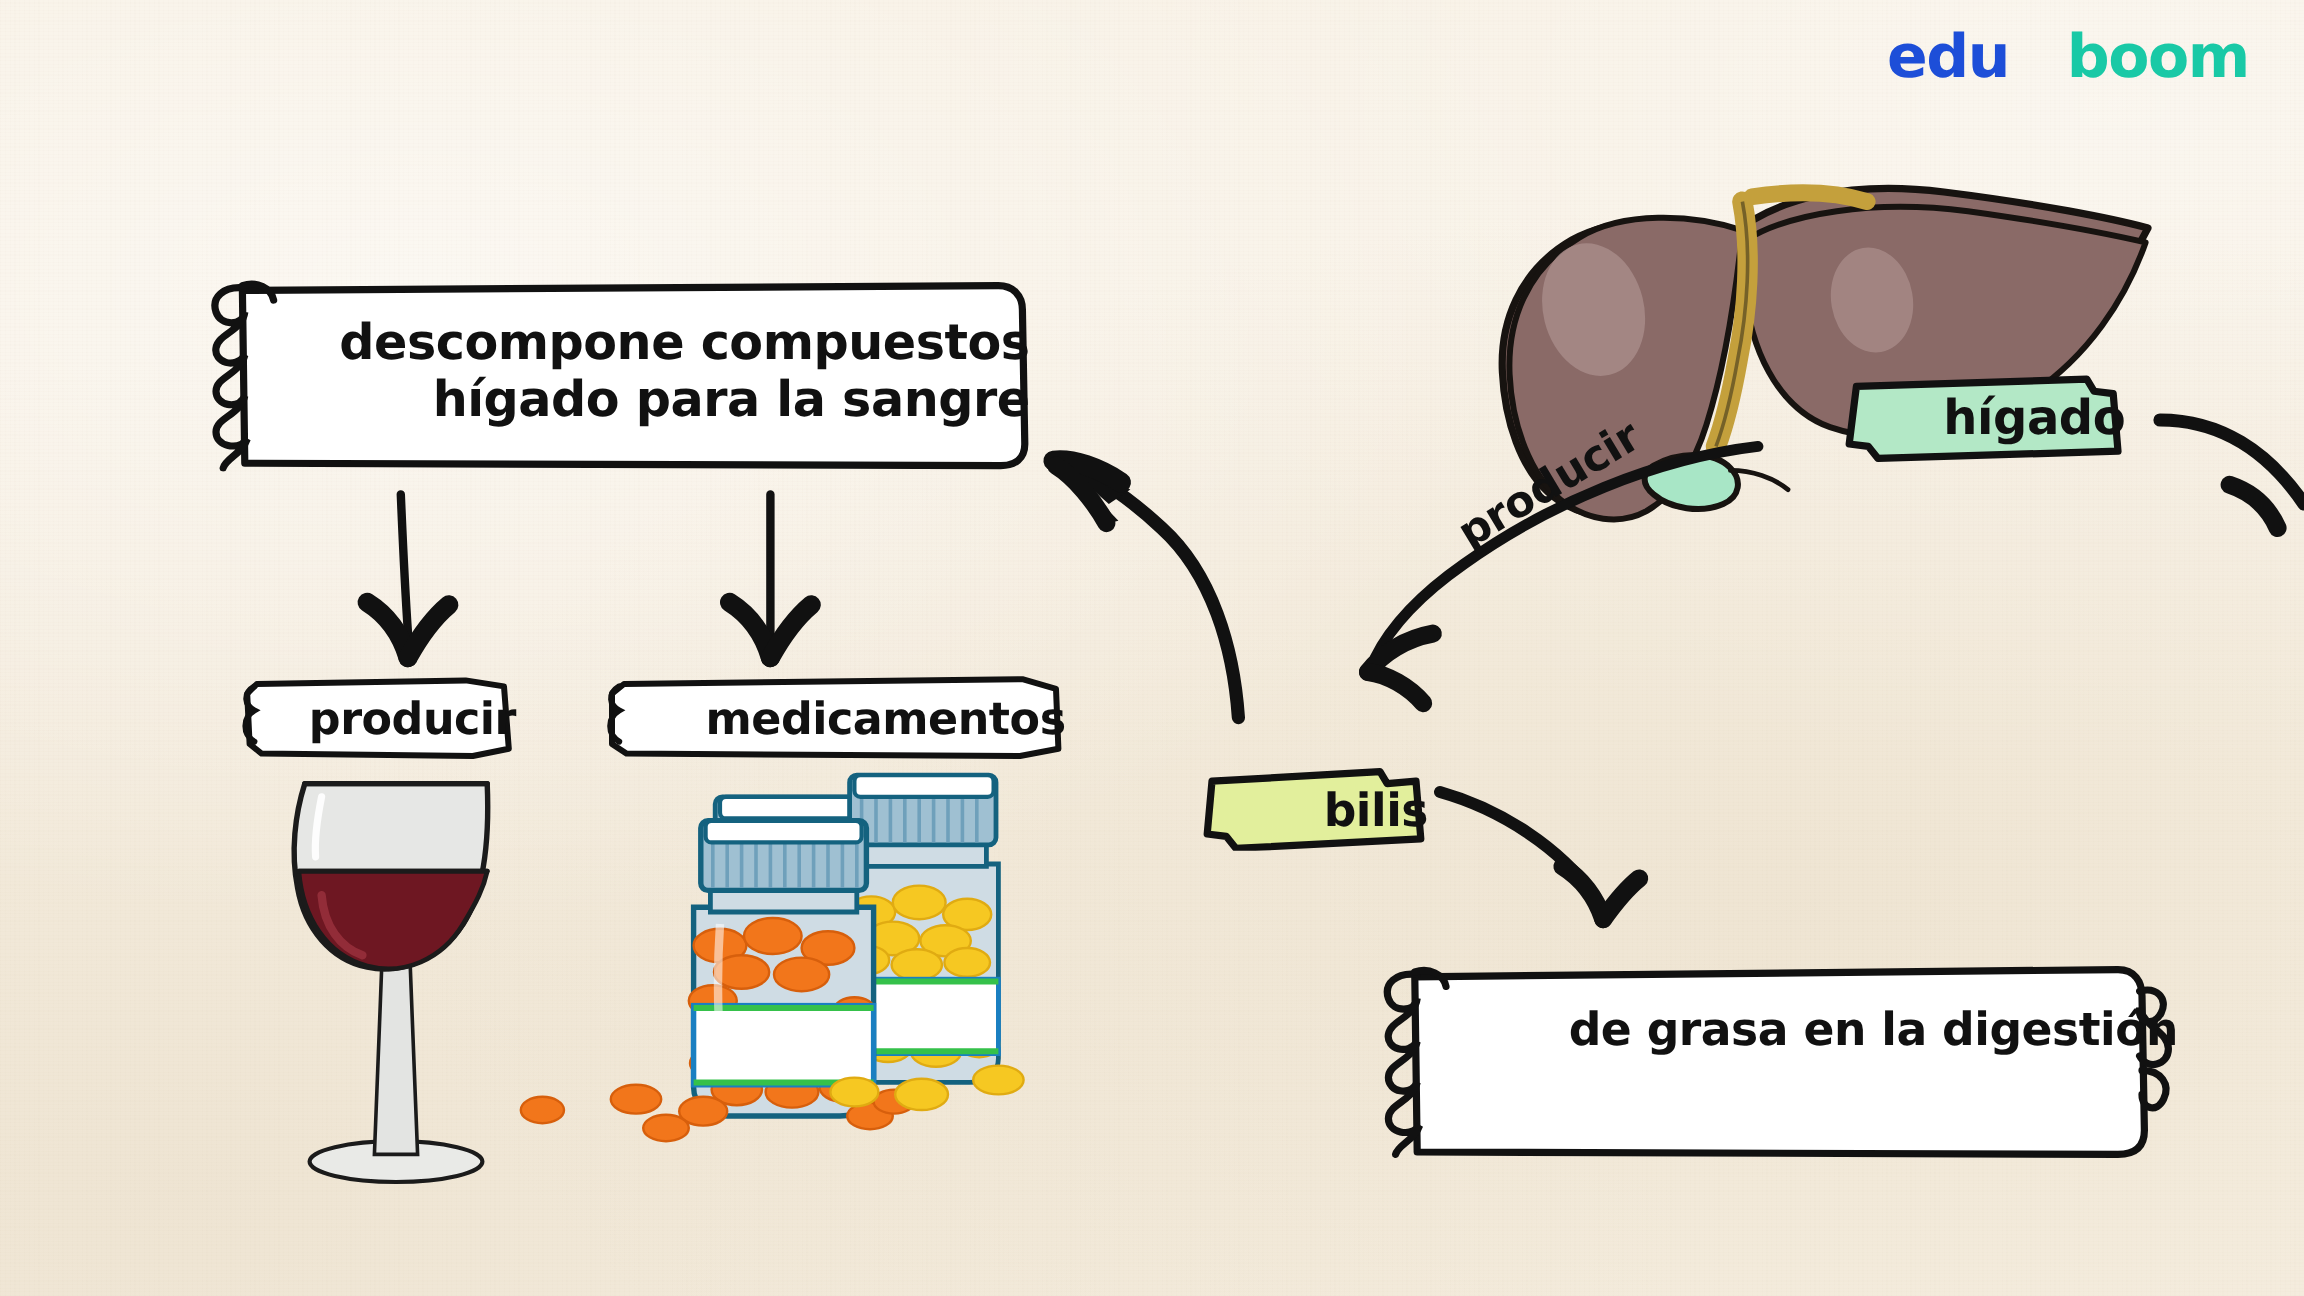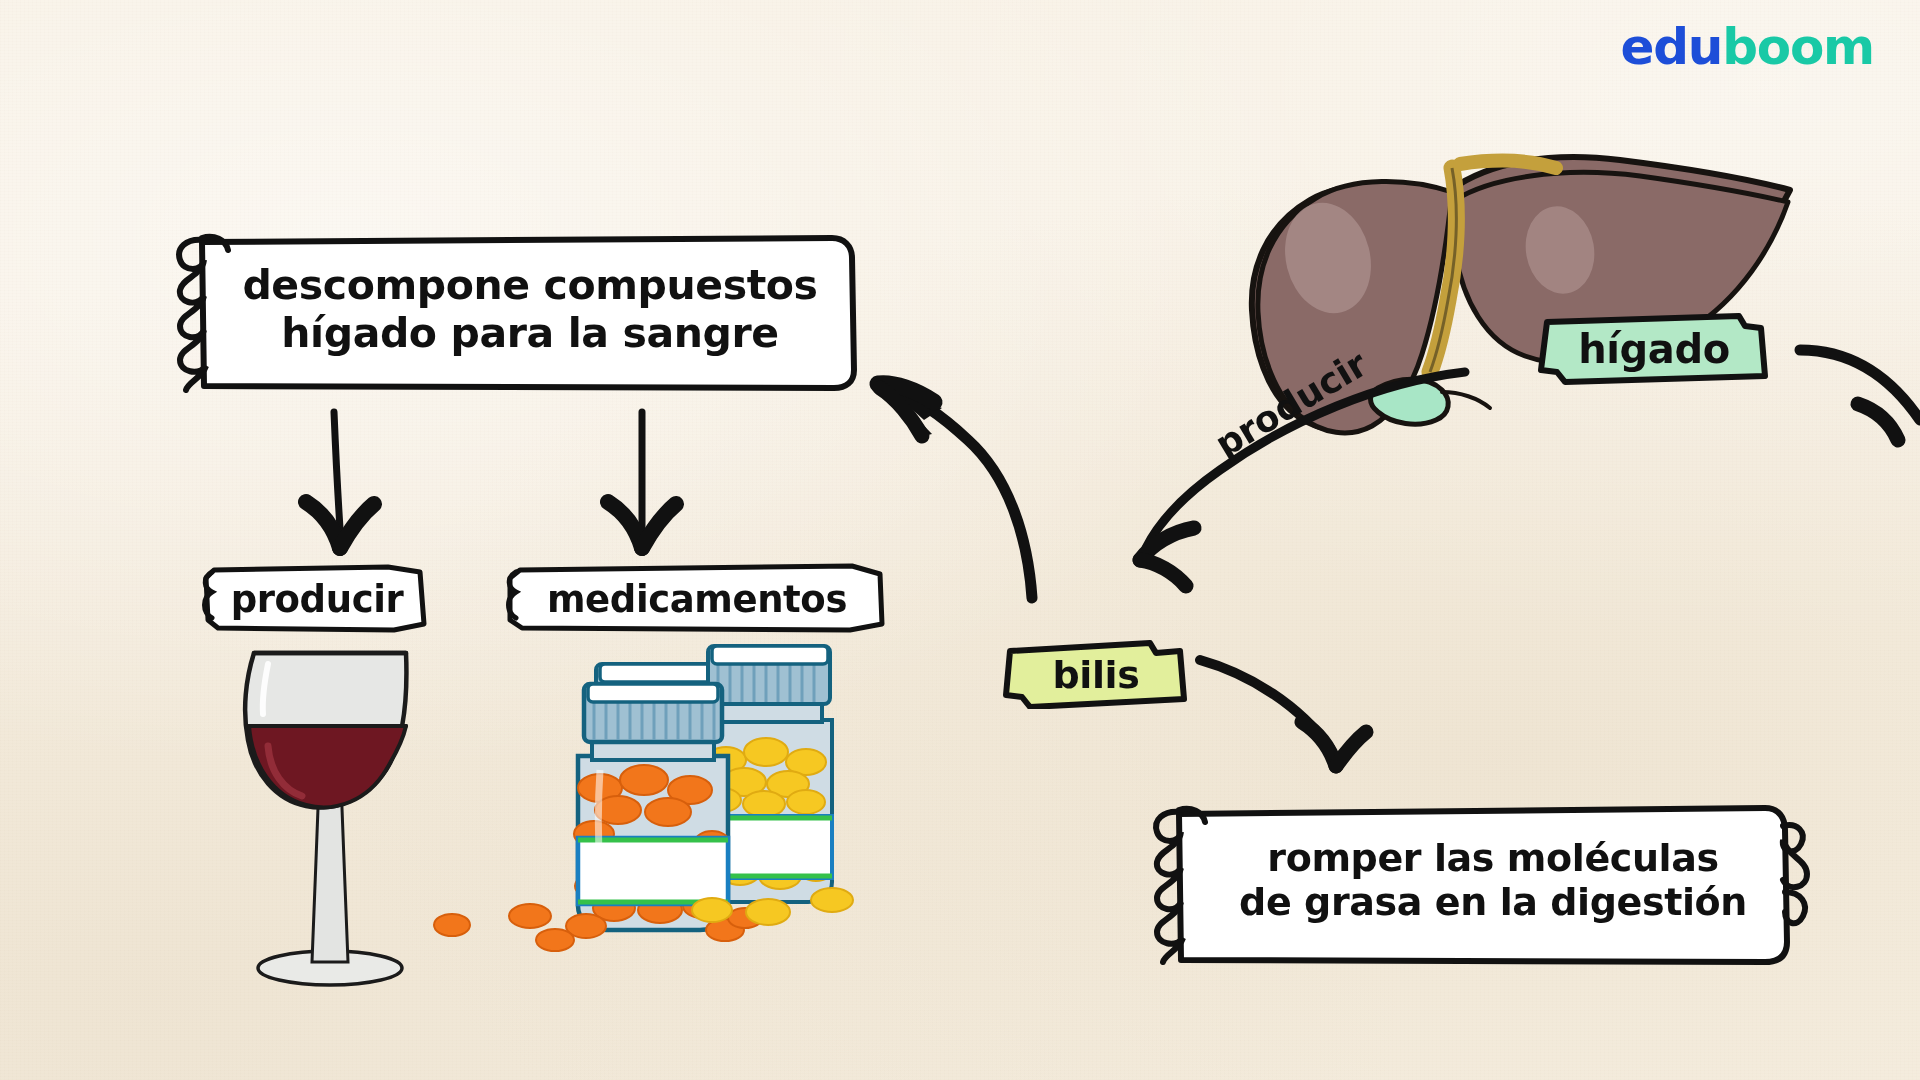--- a/index.html
+++ b/index.html
@@ -28,28 +28,28 @@
   svg.layer{overflow:visible;}
 
   
   #brand-logo{
     position:absolute;right:46px;top:18px;
     font-size:50px;font-weight:700;letter-spacing:-1.2px;
     font-family:"DejaVu Sans","Liberation Sans",sans-serif;
     white-space:nowrap;
   }
   #brand-logo .edu{color:#1d4ed8;}
-  #brand-logo .boom{color:#19c9a6;}
+  #brand-logo .boom{color:#19c9a6;margin-left:48px;}
 
   
   .nodebox{position:absolute;}
   .nodebox .boxtext{
     position:relative;z-index:3;
     font-weight:700;color:#111;
-    text-align:center;white-space:nowrap;
+    text-align:right;white-space:nowrap;
     line-height:1.16;
     letter-spacing:-.4px;
   }
   .nodebox .line{display:block;}
 
   #box-descompone{left:168px;top:228px;width:690px;height:165px;}
   #box-descompone .boxtext{font-size:41px;padding:34px 0 0 34px;}
 
   #box-romper{left:1145px;top:800px;width:670px;height:170px;}
   #box-romper .boxtext{font-size:38px;padding:36px 0 0 26px;}
@@ -343,21 +343,20 @@
              C32 84 12 86 12 98 C12 110 30 114 36 102
              C32 118 12 120 12 132 C12 144 30 148 38 138
              C34 150 20 154 18 162" fill="none" stroke="#111" stroke-width="6" stroke-linecap="round"></path>
     <path d="M34 10 C46 6 58 12 60 22" fill="none" stroke="#111" stroke-width="6" stroke-linecap="round"></path>
 
     <path d="M638 26 C652 22 662 32 656 44 C650 56 636 52 638 40
              C642 56 662 60 662 74 C662 88 644 92 638 80" fill="none" stroke="#111" stroke-width="6" stroke-linecap="round"></path>
     <path d="M640 92 C656 92 664 104 658 116 C652 128 640 124 640 112" fill="none" stroke="#111" stroke-width="6" stroke-linecap="round"></path>
   </svg>
   <div class="boxtext">
-    <span class="line">romper las moléculas</span>
     <span class="line">de grasa en la digestión</span>
   </div>
 </div>
 
 <div id="label-producir">producir</div>
 
 <div id="brand-logo">
   <span class="edu">edu</span><span class="boom">boom</span>
 </div>
 

